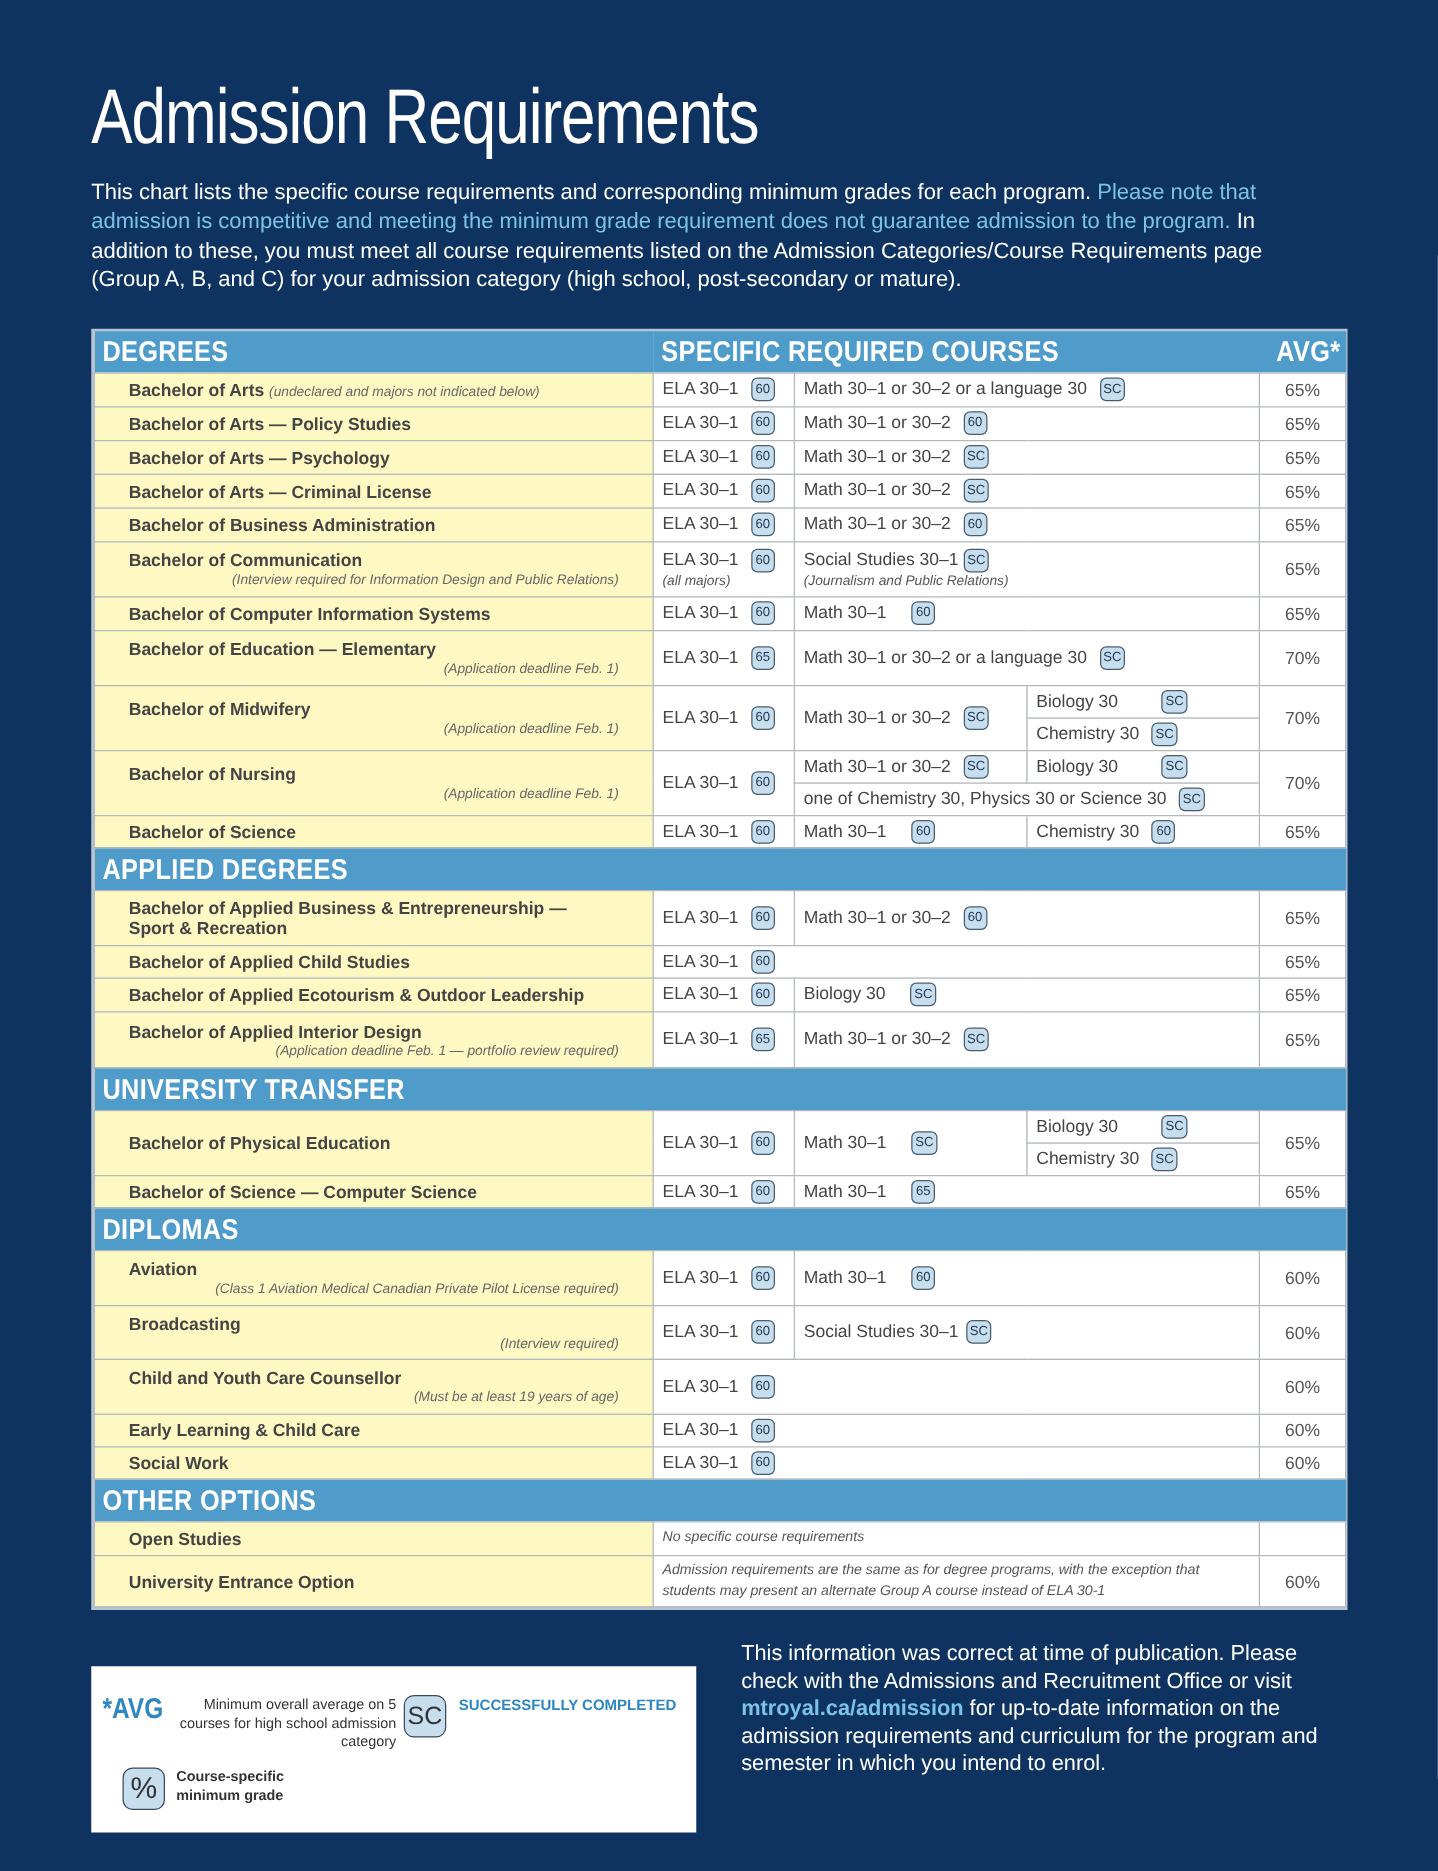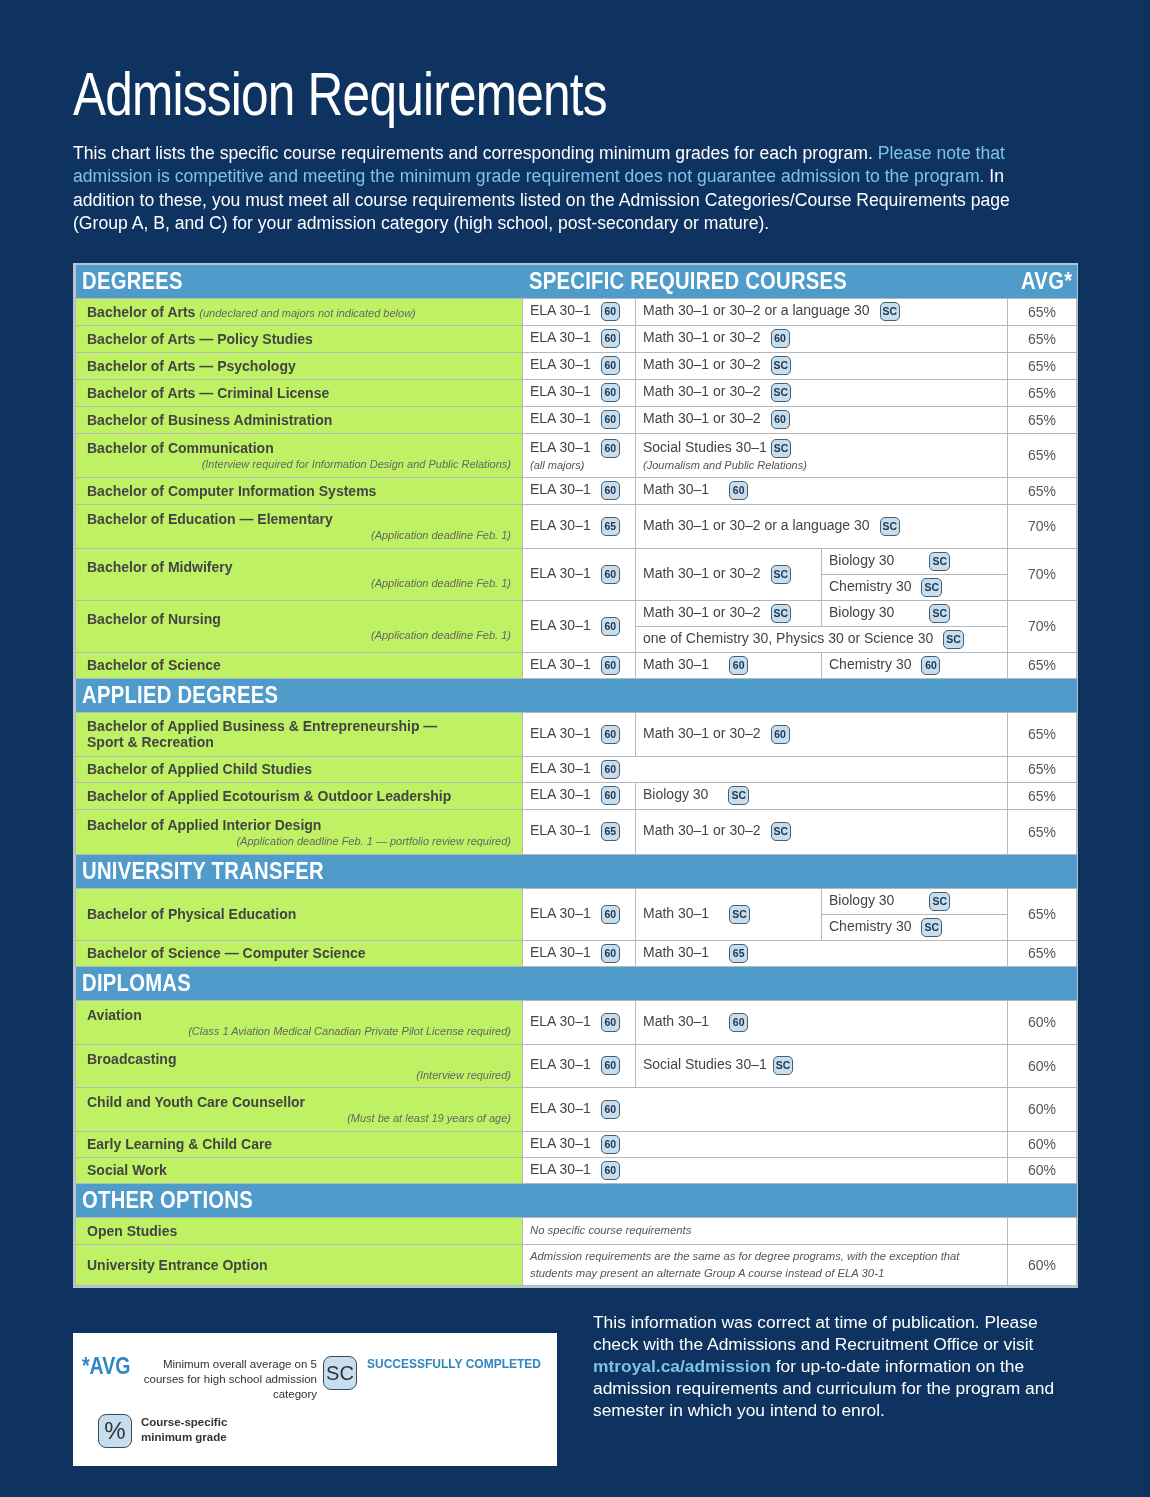--- a/index.html
+++ b/index.html
@@ -29,34 +29,34 @@
     background: #4f9ccb; color: #fff; font-weight: bold;
     font-family: "Liberation Sans", sans-serif;
     border: none; padding: 0 6px;
   }
   .hdr td { height: 33px; font-size: 23px; letter-spacing: 0.3px; }
   .sec td { height: 34px; font-size: 23px; letter-spacing: 0.3px; }
   .cond { display: inline-block; transform: scaleX(0.88); transform-origin: left center; }
   .hdr td.avgh { text-align: right; padding-right: 20px; }
   .hdr td.avgh .cond { transform-origin: right center; }
 
-  td.prog { background: #bef264; padding: 3px 11px; }
+  td.prog { background: #fef9c3; padding: 3px 27px; }
   td.prog .pn { font-weight: bold; color: #444; font-size: 14px; }
   td.prog .pn2 { font-style: italic; color: #666; font-size: 11px; font-weight: normal; }
   td.prog .note { display: block; font-style: italic; color: #666; font-size: 11px; margin-top: 2px; text-align: right; }
   td.c { background: #fff; padding: 3px 7px; color: #444; white-space: nowrap; }
   td.c .sub { display: block; font-style: italic; font-size: 11px; color: #555; margin-top: 1px; white-space: normal; }
   td.avg { background: #fff; text-align: center; color: #555; font-size: 14px; }
   td.it { background: #fff; padding: 3px 7px; font-style: italic; font-size: 11.3px; color: #555; line-height: 17px; }
 
   .badge {
     display: inline-block; min-width: 19px; height: 19px; padding: 0 2px;
     border: 1.3px solid #4a5d6e; border-radius: 5px;
     background: #c7deef; color: #1e3550; font-size: 10.5px;
-    text-align: center; line-height: 16px; vertical-align: middle; margin-left: 10px; font-weight: bold;
+    text-align: center; line-height: 16px; vertical-align: middle; margin-left: 10px;
   }
   .badge.w { margin-left: 20px; }
 
   .legend {
     position: absolute; left: 73px; top: 1333px; width: 484px; height: 133px;
     background: #ffffff;
   }
   .legend .avgmark {
     position: absolute; left: 9px; top: 20px; font-size: 23px; font-weight: bold; color: #2f87c2;
     transform: scaleX(0.85); transform-origin: left top;

